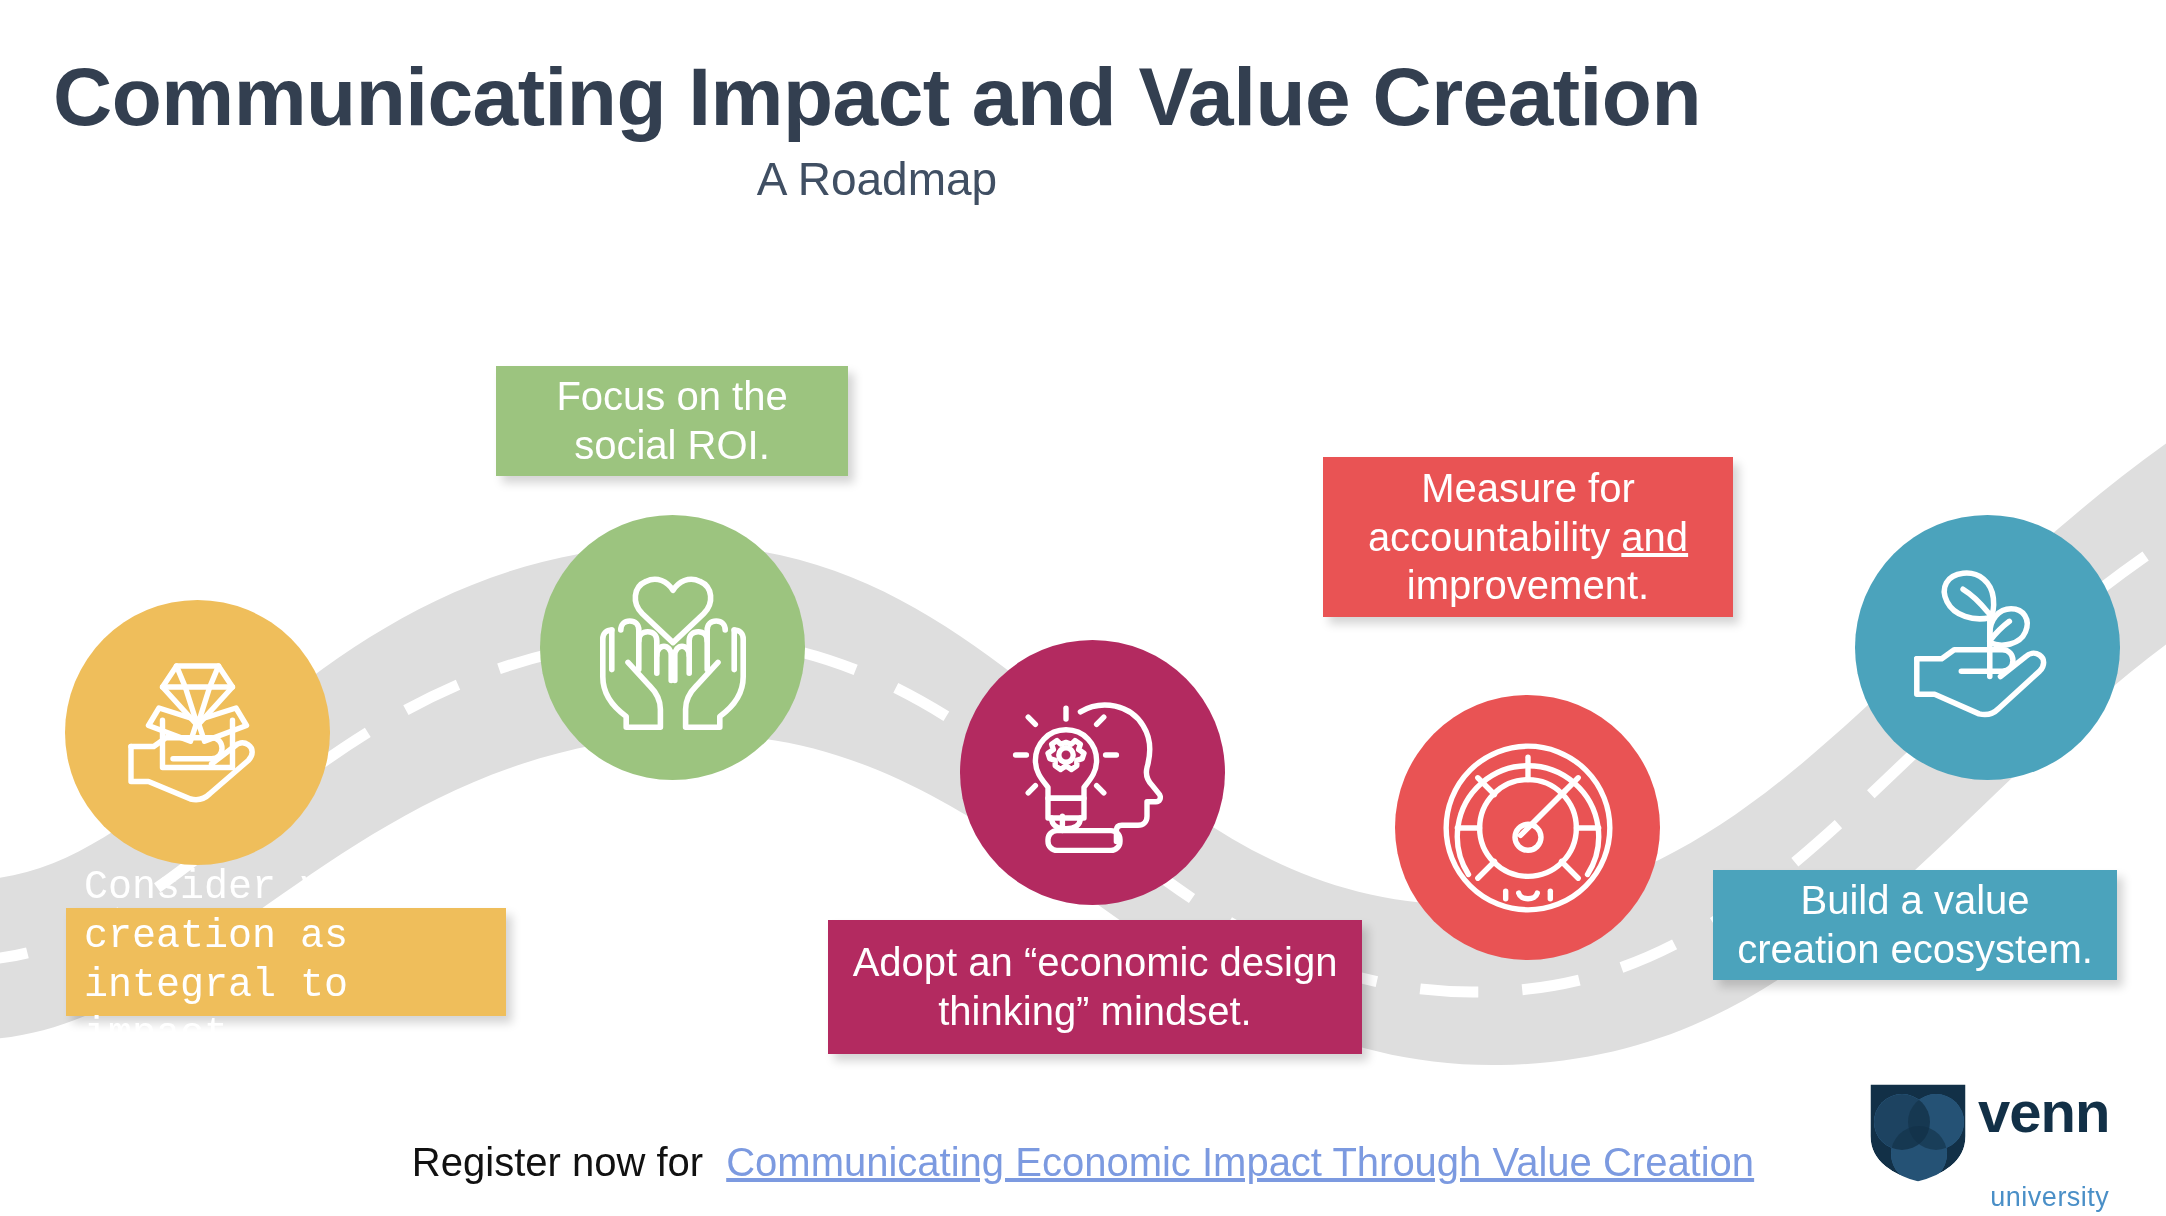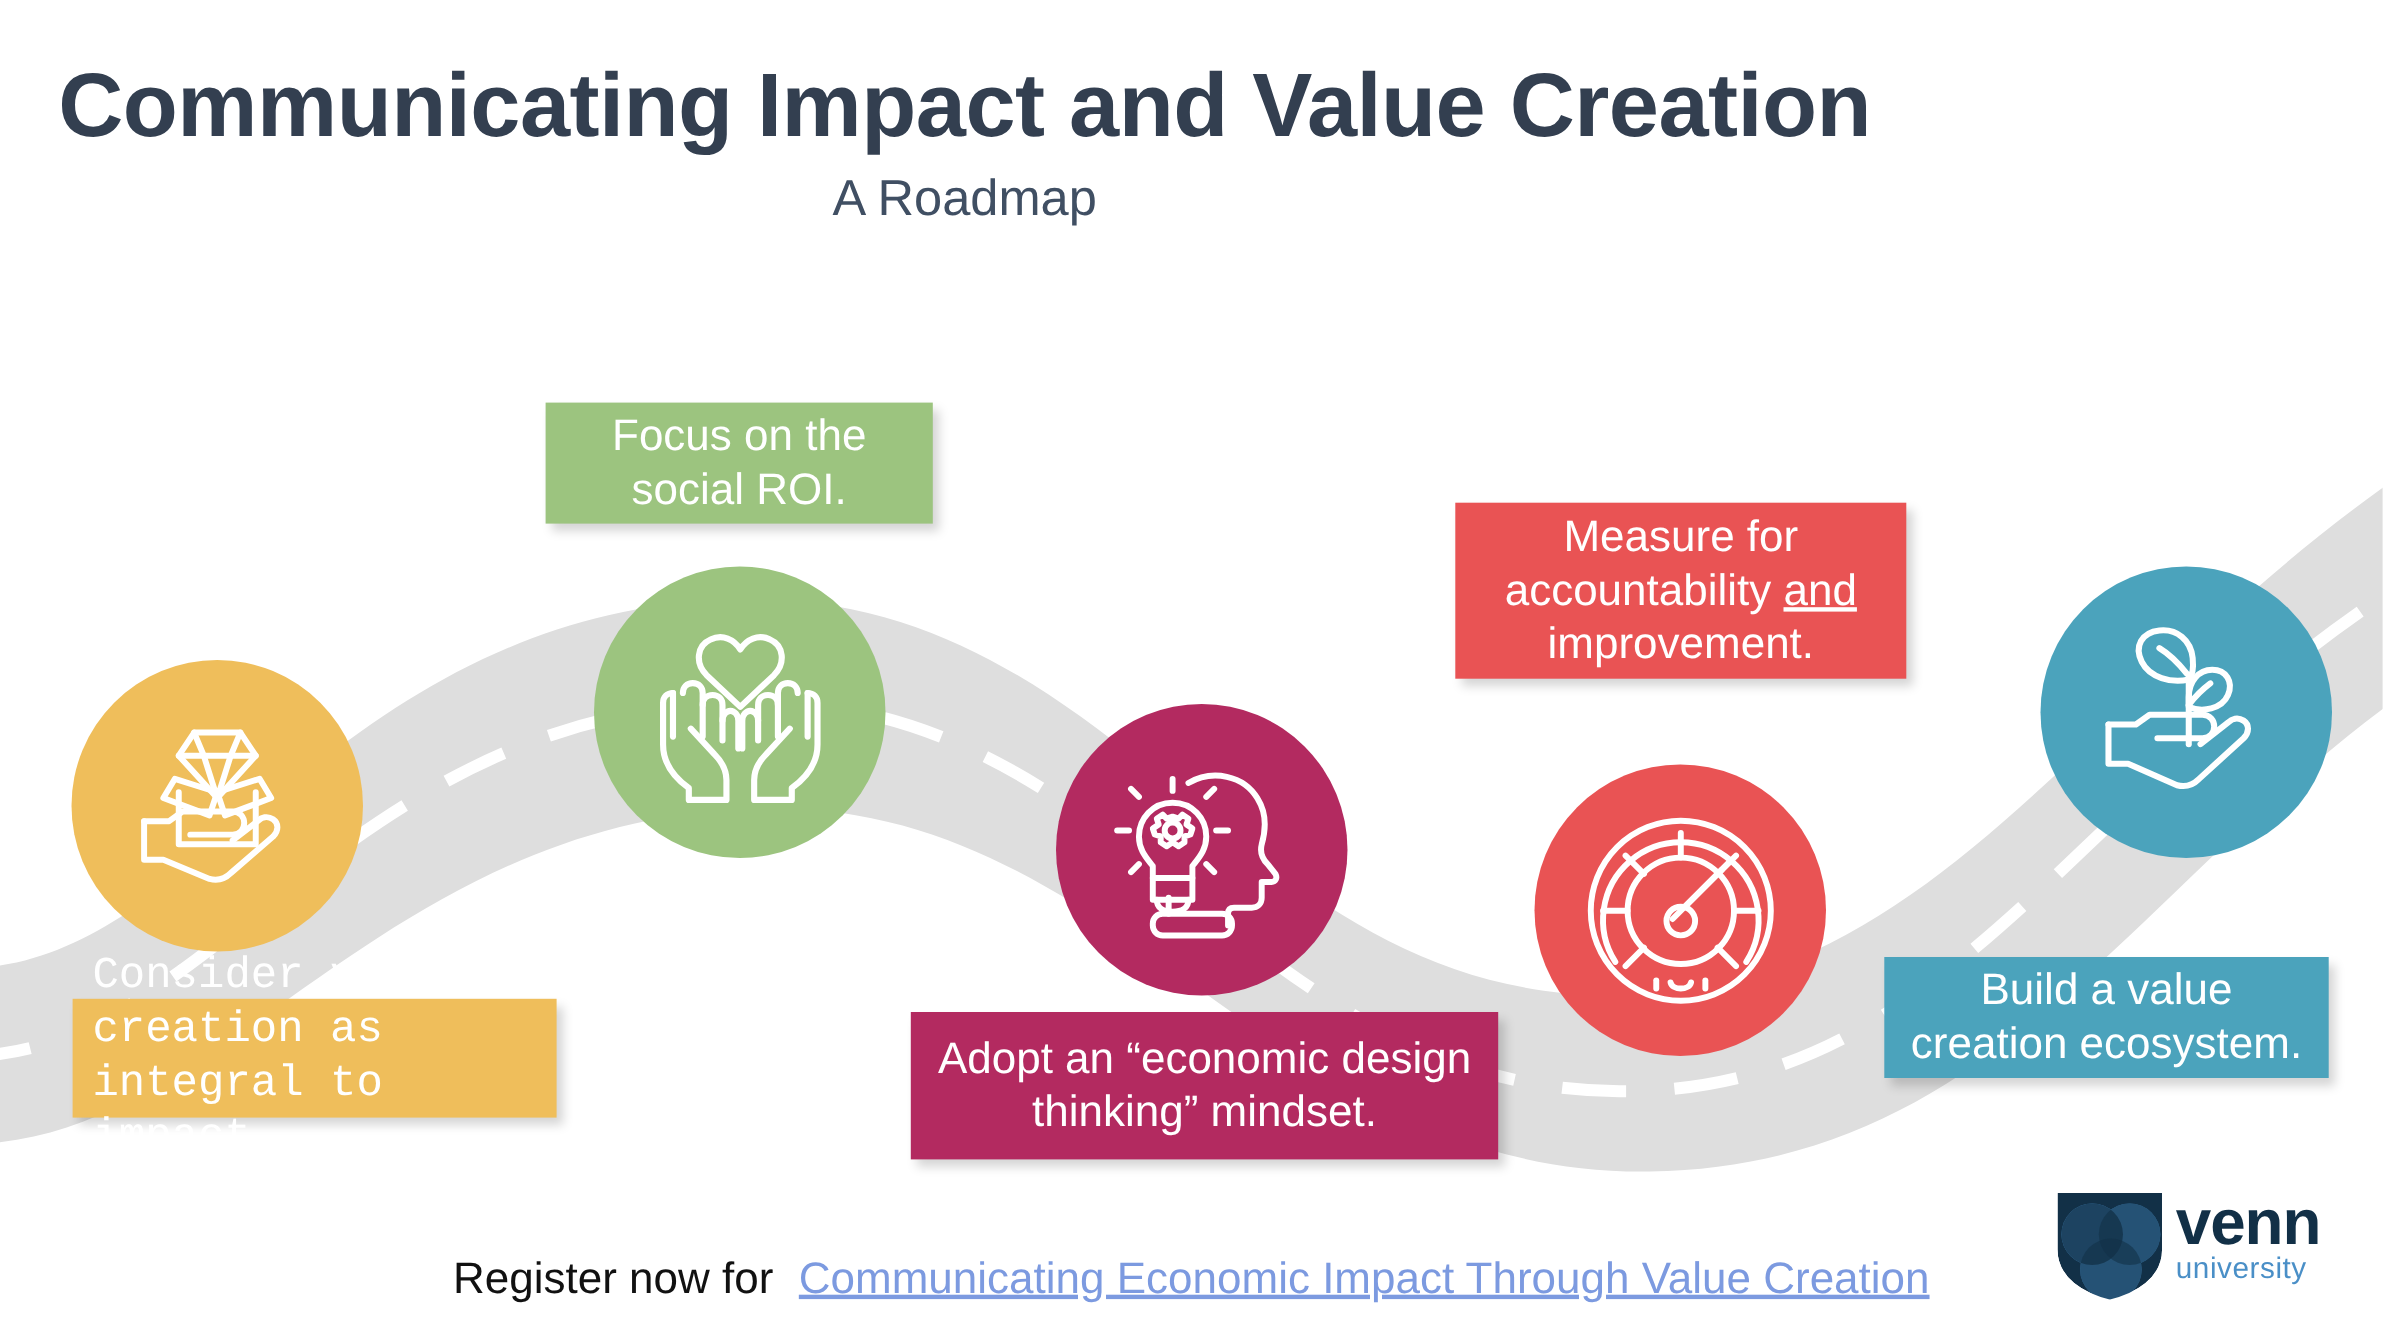--- a/index.html
+++ b/index.html
@@ -118,21 +118,22 @@
     font-weight: bold;
     color: #123047;
     line-height: 0.95;
     letter-spacing: -1px;
   }
   .logo-univ {
     font-size: 27px;
     color: #4A8FC7;
     line-height: 1.1;
     letter-spacing: 0.5px;
-    text-align: left;
+    text-align: right;
+    margin-top: 44px;
   }
 </style>
 </head>
 <body>
 
 <div class="slide">
 
   <div class="title-block">
     <h1 class="title">Communicating Impact and Value Creation</h1>
     <h2 class="subtitle">A Roadmap</h2>

